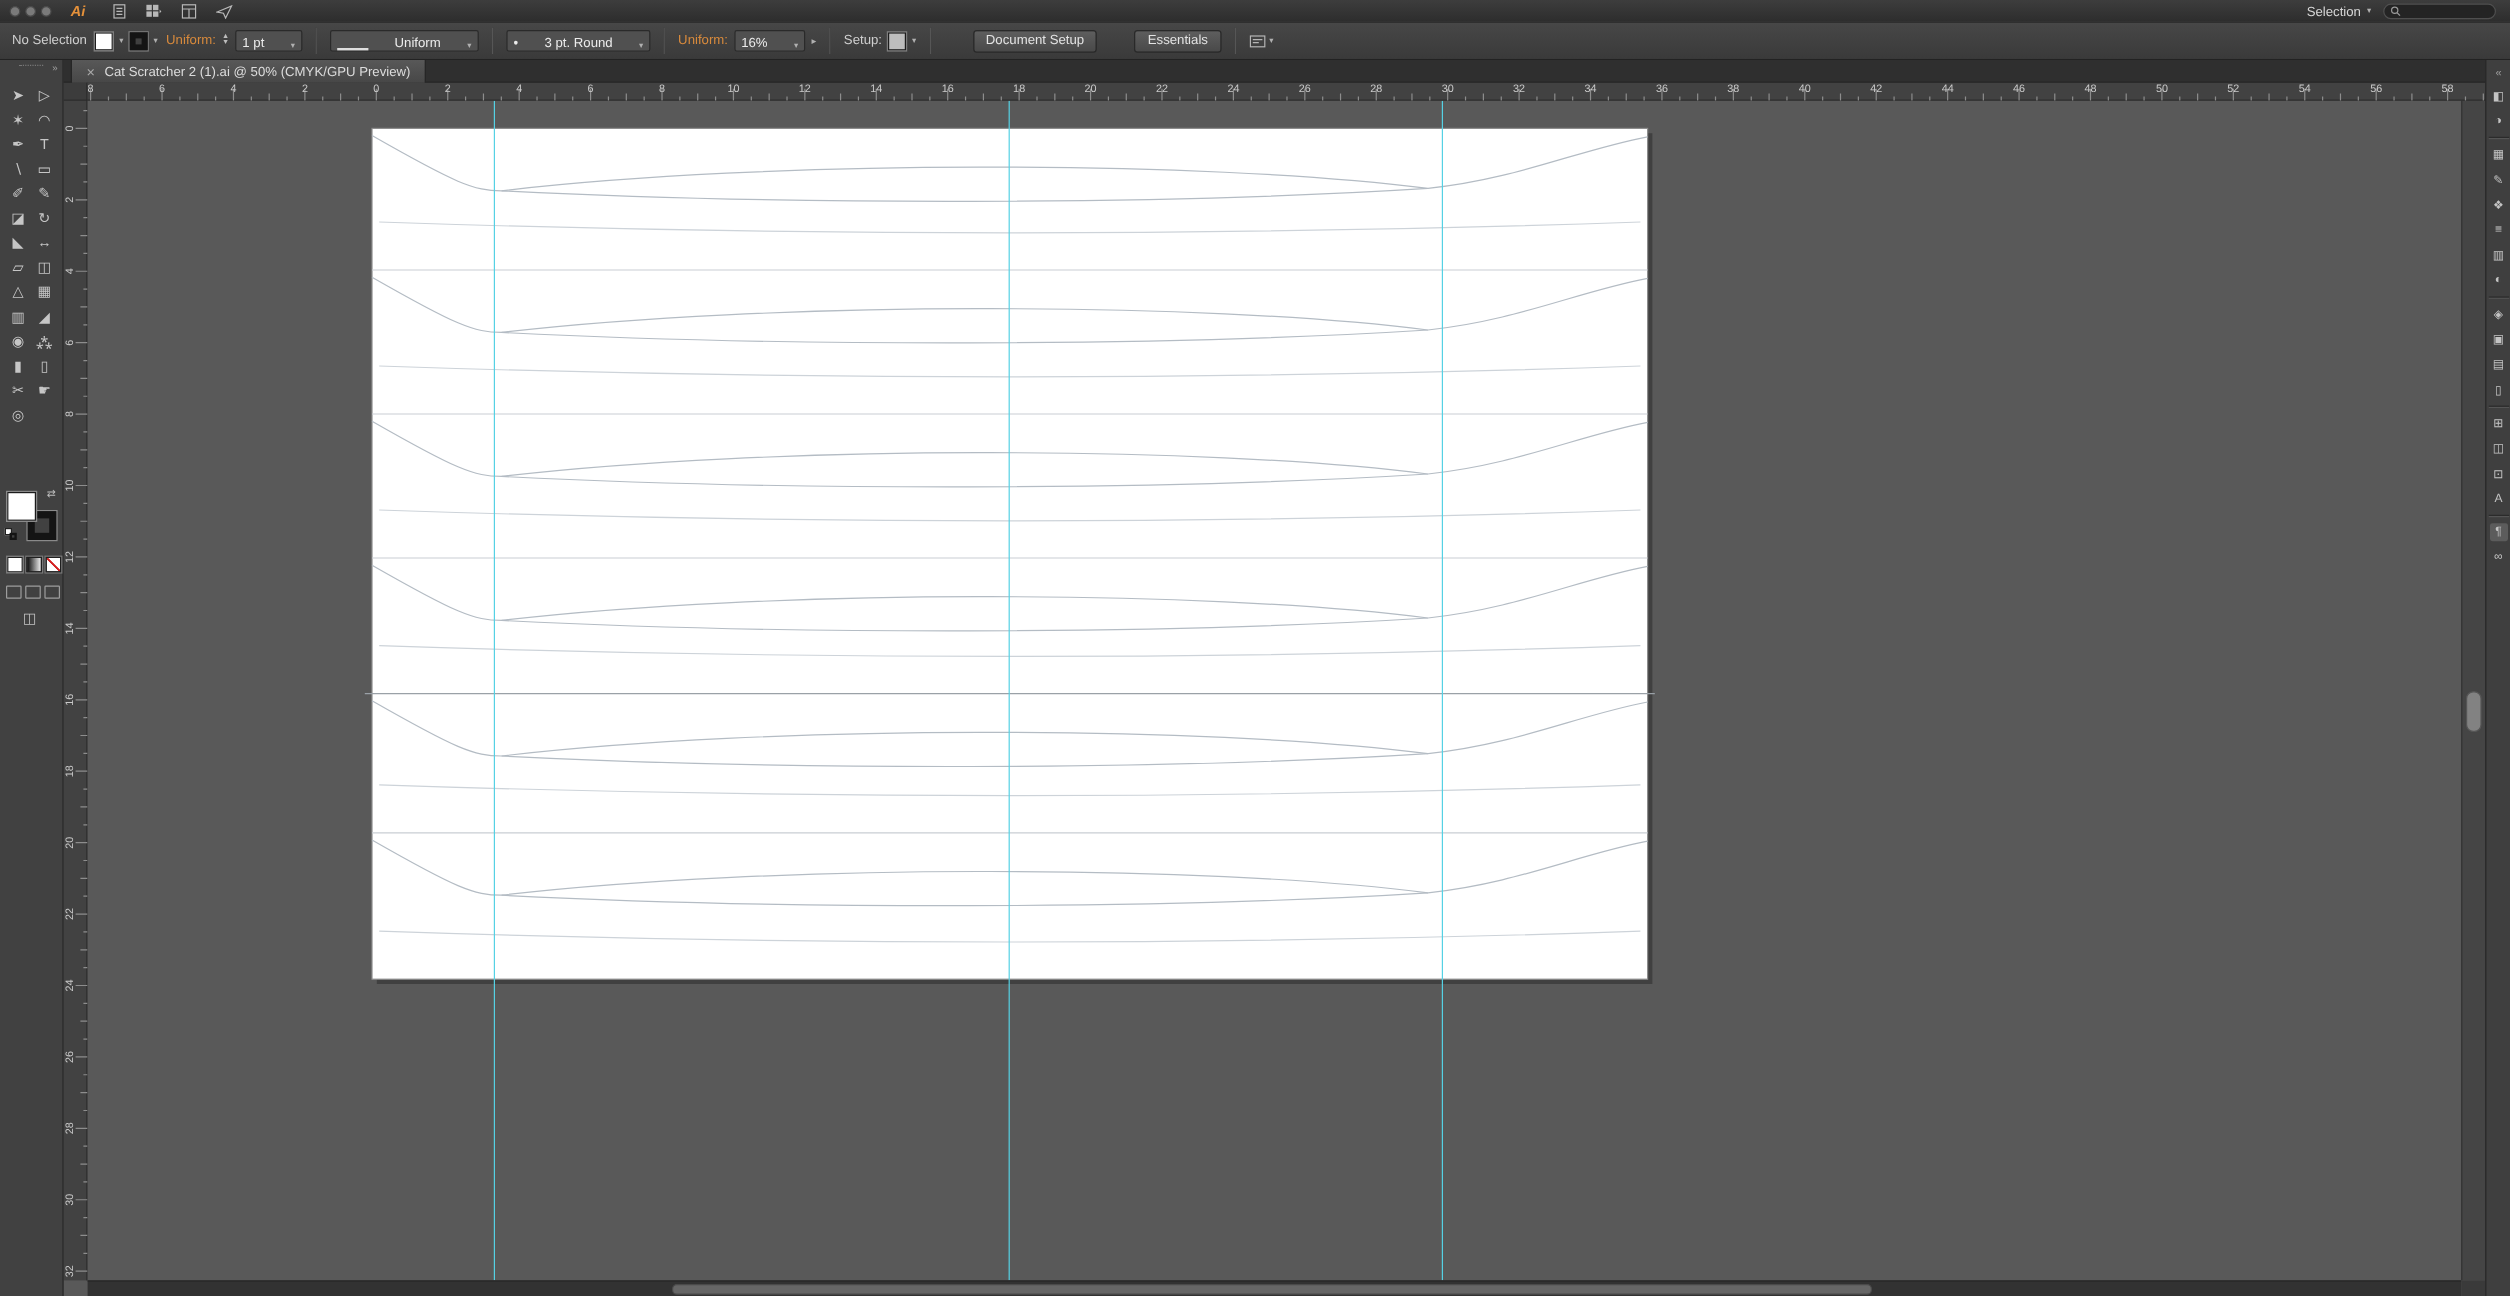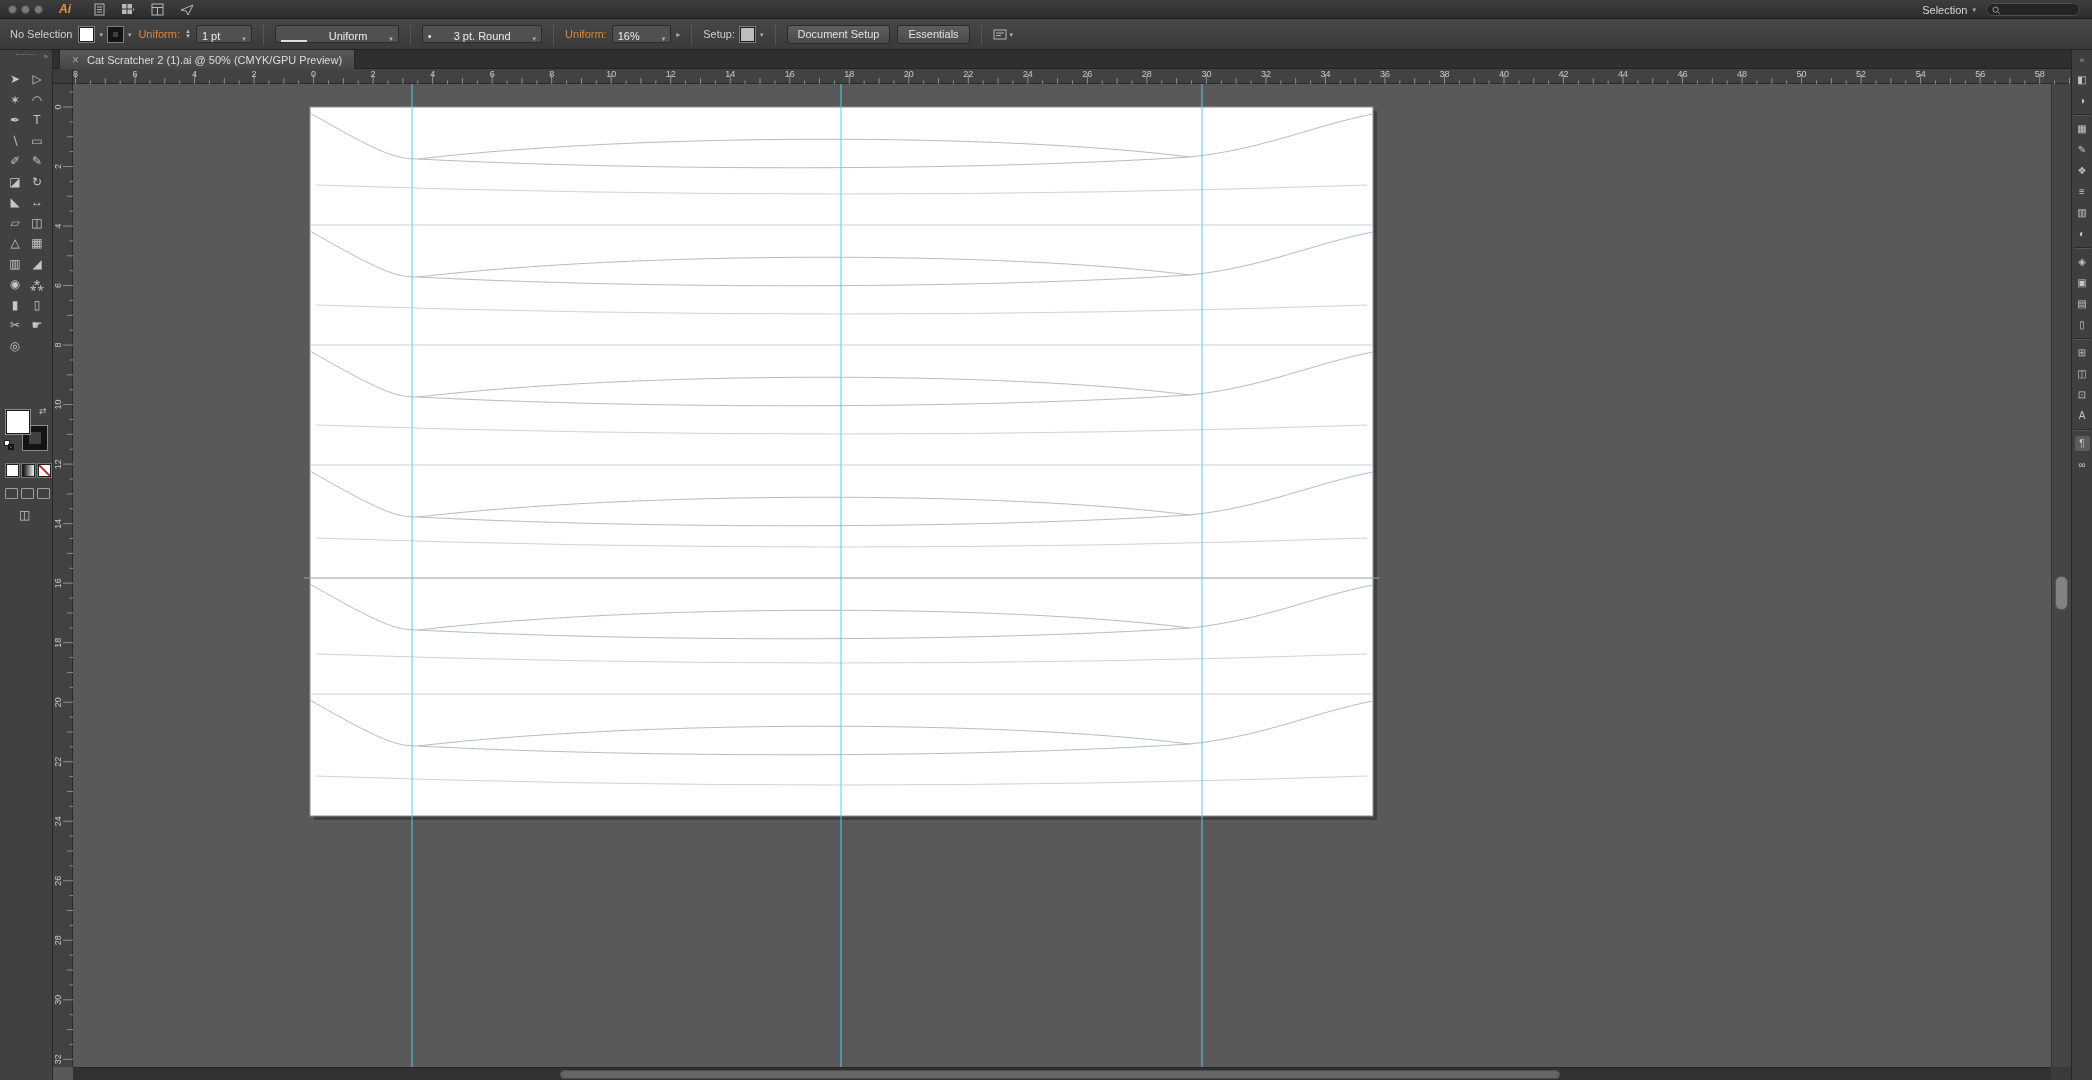--- a/index.html
+++ b/index.html
@@ -31,21 +31,21 @@
   .group{display:flex;align-items:center;gap:5px;}
   .sep{width:1px;height:22px;background:#2d2d2d;border-right:1px solid #565656;margin:0 4px;}
   .orange{color:#d88a3c;}
   .swatch{width:15px;height:15px;background:#fff;border:1px solid #1d1d1d;box-shadow:0 0 0 1px #7d7d7d;}
   .swatch.stroke{width:15px;height:15px;background:transparent;border:5px solid #141414;}
   .field{height:18px;background:#505050;border:1px solid #2a2a2a;border-radius:2px;
          display:flex;align-items:flex-end;padding:0 5px;color:#ececec;gap:22px;}
   .stepper{display:flex;flex-direction:column;font-size:6px;line-height:5px;color:#bdbdbd;}
   .linepreview{display:inline-block;width:26px;height:2px;background:#dedede;}
   .btn{height:19px;padding:0 10px;background:linear-gradient(#5e5e5e,#494949);
-       border:1px solid #292929;border-radius:3px;color:#e3e3e3;display:flex;align-items:center;font-size:11px;}
+       border:1px solid #292929;border-radius:3px;color:#e3e3e3;display:flex;align-items:center;font-size:11px;margin-left:24px;}
   .flyout{font-size:8px;color:#b0b0b0;}
   .cb-menu-icon{display:flex;align-items:center;gap:3px;color:#c0c0c0;}
 
   
   .tabbar{position:absolute;left:0;top:50px;width:2092px;height:19px;background:#2f2f2f;
           border-bottom:1px solid #232323;}
   .tab{position:absolute;left:59px;top:0;height:19px;display:flex;align-items:center;gap:8px;
        padding:0 12px;background:linear-gradient(#585858,#474747);
        border-left:1px solid #262626;border-right:1px solid #262626;
        font-size:11px;color:#dcdcdc;white-space:nowrap;}

